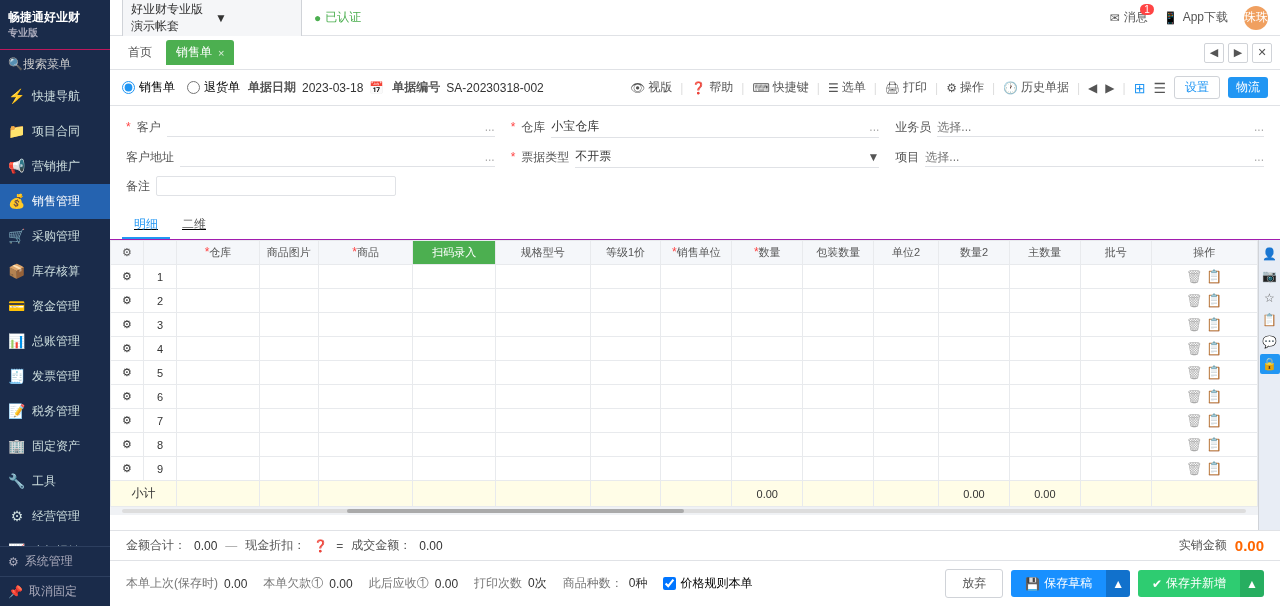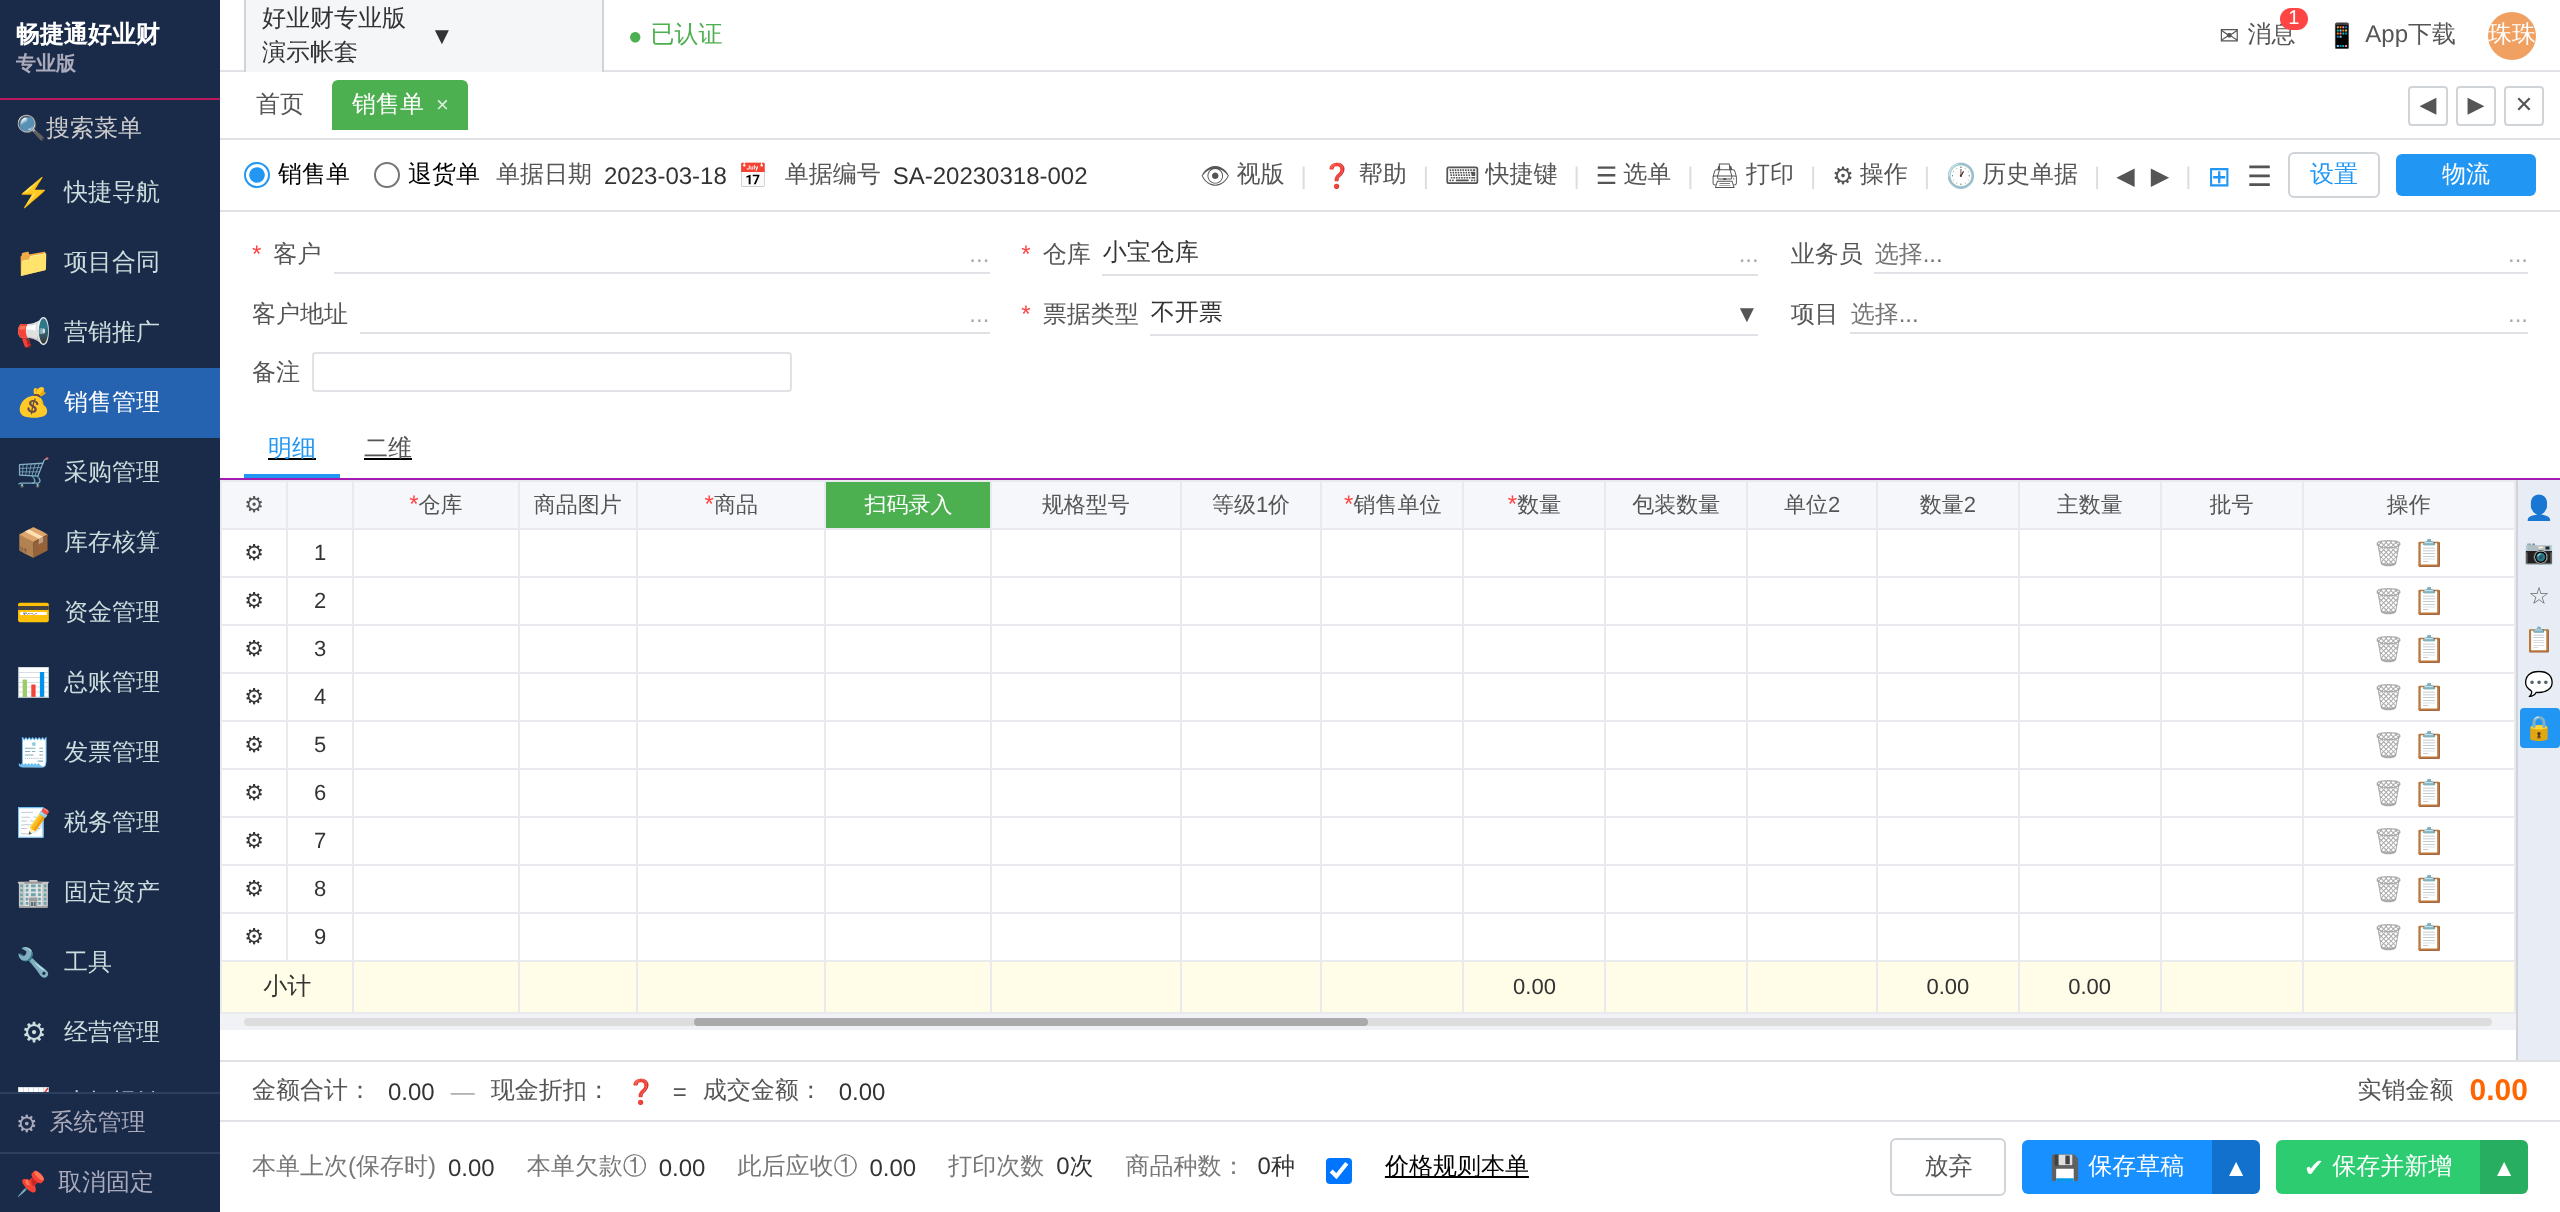--- a/index.html
+++ b/index.html
@@ -41,27 +41,27 @@
 
     
     .doc-area { flex: 1; display: flex; flex-direction: column; overflow: hidden; }
 
     
     .doc-toolbar { background: #fff; padding: 6px 12px; display: flex; align-items: center; gap: 8px; border-bottom: 1px solid #e0e2e6; flex-wrap: wrap; }
     .radio-group { display: flex; align-items: center; gap: 12px; }
     .radio-label { display: flex; align-items: center; gap: 4px; cursor: pointer; }
     .radio-label input { accent-color: #2196f3; }
     .field-group { display: flex; align-items: center; gap: 6px; color: #555; }
-    .field-group .field-label { color: #555; }
+    .field-group .field-label { color: #555; font-weight: bold; }
     .field-value { color: #333; font-weight: 500; }
     .toolbar-actions { margin-left: auto; display: flex; align-items: center; gap: 8px; }
     .toolbar-btn { display: flex; align-items: center; gap: 3px; color: #555; cursor: pointer; font-size: 11px; }
     .toolbar-sep { color: #ddd; }
     .btn-set { background: #fff; border: 1px solid #d0d3d8; border-radius: 3px; padding: 2px 10px; color: #2196f3; cursor: pointer; }
-    .btn-flow { background: #2196f3; border: none; border-radius: 3px; padding: 2px 23px; color: #fff; cursor: pointer; }
+    .btn-flow { background: #2196f3; border: none; border-radius: 3px; padding: 2px 8px; color: #fff; cursor: pointer; }
 
     
     .form-area { background: #fff; padding: 10px 16px; display: flex; flex-direction: column; gap: 8px; }
     .form-row { display: flex; align-items: center; gap: 16px; }
     .form-field { display: flex; align-items: center; gap: 6px; flex: 1; }
     .form-field .required { color: #f44; }
     .form-field label { color: #555; white-space: nowrap; }
     .form-input-wrap { flex: 1; display: flex; align-items: center; border-bottom: 1px solid #e0e2e6; padding: 2px 0; min-width: 120px; }
     .form-input-wrap input { border: none; outline: none; width: 100%; font-size: 12px; color: #333; }
     .form-input-wrap .dots { color: #aaa; margin-left: auto; cursor: pointer; }
@@ -94,21 +94,21 @@
     .bottom-sum { background: #fff; padding: 6px 16px; display: flex; align-items: center; gap: 8px; border-top: 1px solid #e0e2e6; font-size: 12px; color: #555; }
     .sum-val { color: #333; font-weight: 500; }
     .bottom-sum-right { margin-left: auto; display: flex; align-items: center; gap: 8px; text-align: center; }
     .realized-label { color: #555; }
     .realized-val { color: #f60; font-size: 15px; font-weight: bold; }
 
     
     .footer-bar { background: #fff; padding: 8px 16px; display: flex; align-items: center; gap: 16px; border-top: 1px solid #e0e2e6; }
     .footer-info { display: flex; align-items: center; gap: 6px; color: #777; }
     .footer-info .val { color: #333; }
-    .footer-checkbox { display: flex; align-items: flex-end; gap: 16px; cursor: pointer; text-decoration: underline; }
+    .footer-checkbox { display: flex; align-items: center; gap: 4px; cursor: pointer; }
     .footer-actions { margin-left: auto; display: flex; align-items: center; gap: 8px; }
     .btn-discard { border: 1px solid #d0d3d8; background: #fff; border-radius: 3px; padding: 5px 16px; color: #555; cursor: pointer; }
     .btn-draft { background: #1890ff; border: none; border-radius: 3px 0 0 3px; padding: 5px 14px; color: #fff; cursor: pointer; display: flex; align-items: center; gap: 4px; }
     .btn-draft-arrow { background: #1171cc; border: none; border-radius: 0 3px 3px 0; padding: 5px 6px; color: #fff; cursor: pointer; }
     .btn-save-new { background: #2ecc71; border: none; border-radius: 3px 0 0 3px; padding: 5px 14px; color: #fff; cursor: pointer; display: flex; align-items: center; gap: 4px; }
     .btn-save-new-arrow { background: #27ae60; border: none; border-radius: 0 3px 3px 0; padding: 5px 6px; color: #fff; cursor: pointer; }
 
     
     .right-panel { width: 22px; background: #e8edf5; display: flex; flex-direction: column; align-items: center; padding: 4px 0; gap: 2px; border-left: 1px solid #d0d3d8; }
     .rp-icon { width: 20px; height: 20px; display: flex; align-items: center; justify-content: center; cursor: pointer; color: #666; font-size: 12px; border-radius: 2px; }

